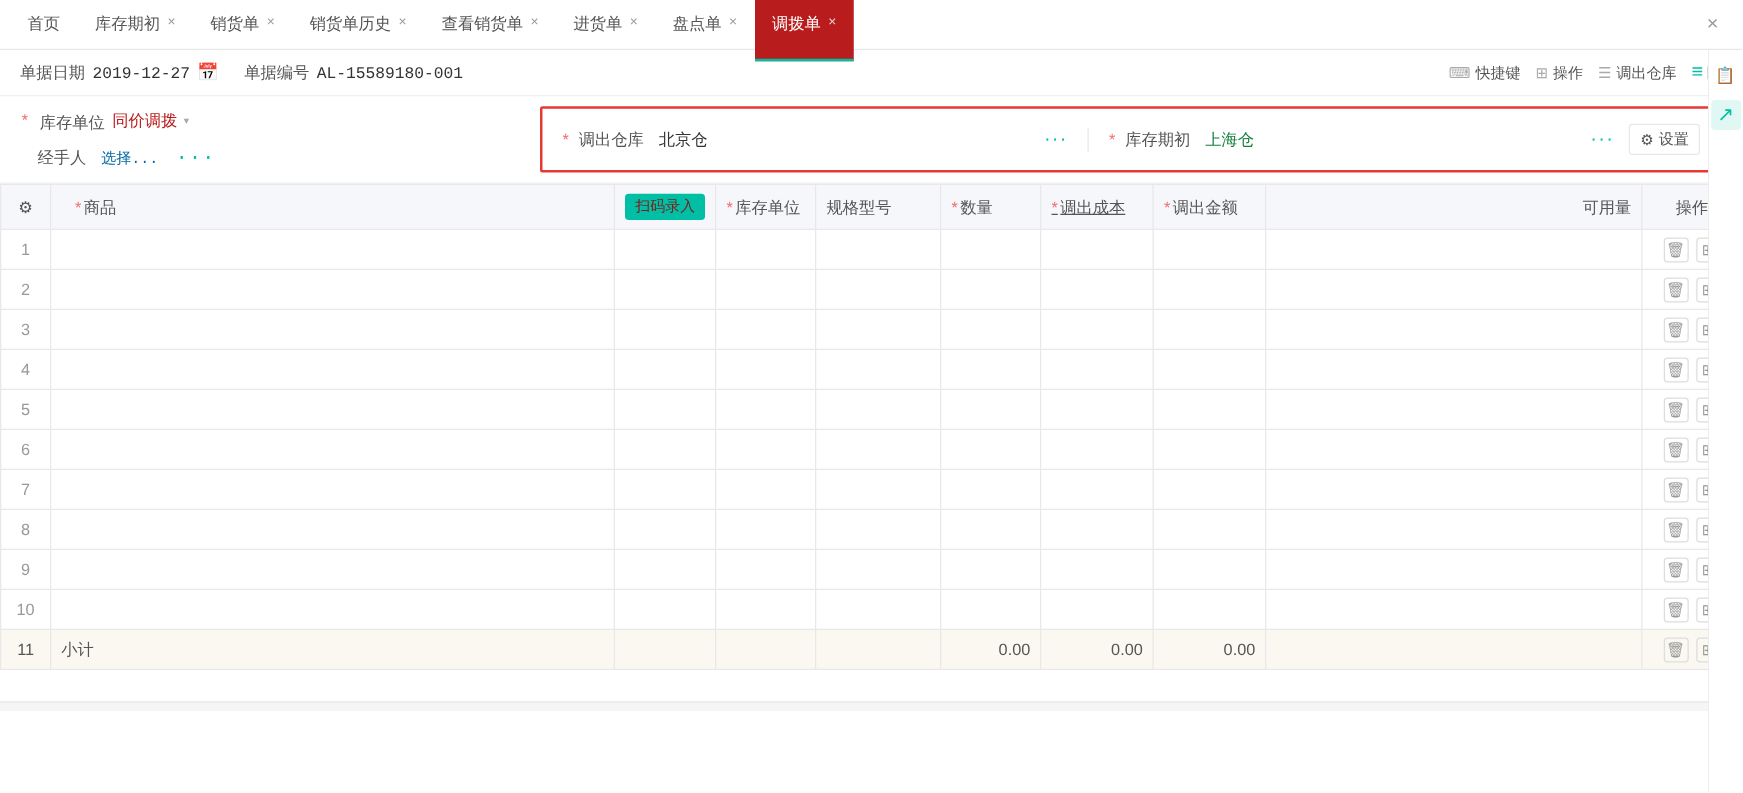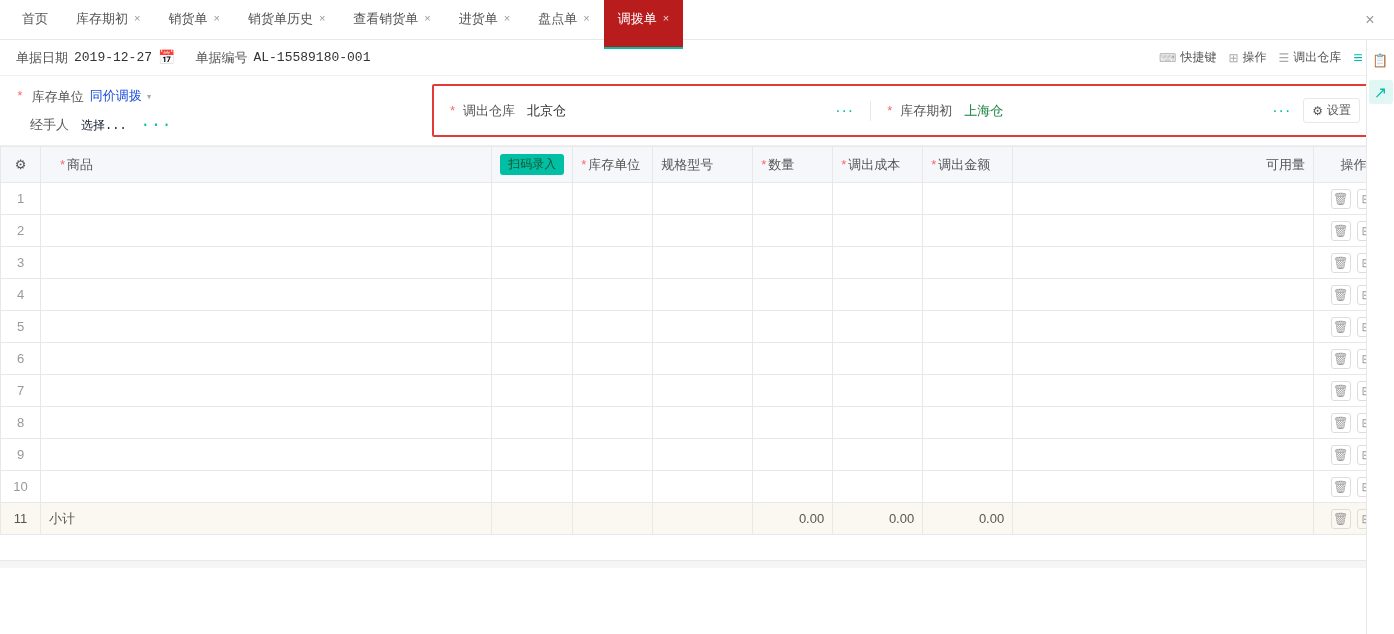--- a/index.html
+++ b/index.html
@@ -135,24 +135,24 @@
     }
 
     
     .select-field {
       display: flex;
       align-items: center;
       gap: 4px;
       min-width: 180px;
       border-bottom: 1px solid transparent;
     }
-    .select-value { color: #1d4ed8; }
+    .select-value { color: #b91c1c; }
     .select-arrow { color: #aaa; font-size: 11px; }
     .handler-select {
-      color: #0f172a;
+      color: #0369a1;
       font-size: 12px;
       cursor: pointer;
     }
 
     
     .main-form {
       display: flex;
       align-items: center;
       padding: 8px 16px;
       border-bottom: 1px solid #f0f0f0;
@@ -210,27 +210,27 @@
     }
     .col-settings {
       width: 36px;
       text-align: center;
     }
     .col-product { min-width: 120px; padding-left: 19px; }
     .col-scan { width: 80px; }
     .col-unit { width: 80px; margin-top: 12px; }
     .col-spec { width: 100px; }
     .col-qty { width: 80px; }
-    .col-cost { width: 90px; }
+    .col-cost { width: 90px; text-decoration: underline; }
     .col-amount { width: 90px; }
     .col-available { min-width: 80px; text-align: right; }
     .col-action { width: 80px; text-align: center; }
     .scan-btn {
       background: #00bfa5;
-      color: #14532d;
+      color: #7f1d1d;
       border: none;
       border-radius: 3px;
       padding: 2px 8px;
       font-size: 12px;
       cursor: pointer;
     }
     .action-icons {
       display: flex;
       gap: 6px;
       justify-content: center;

